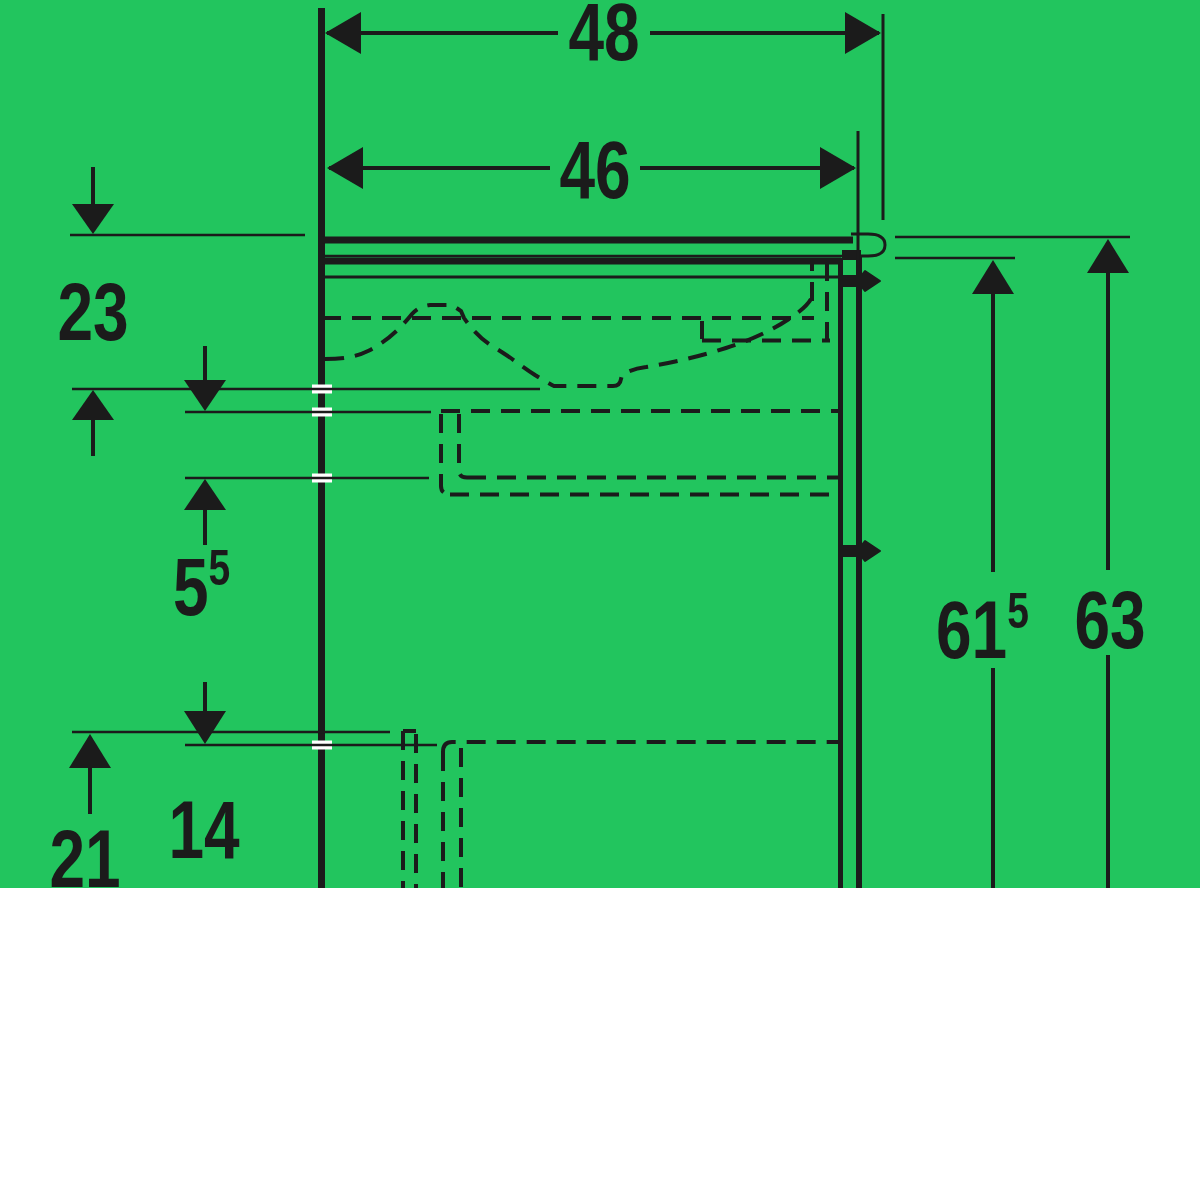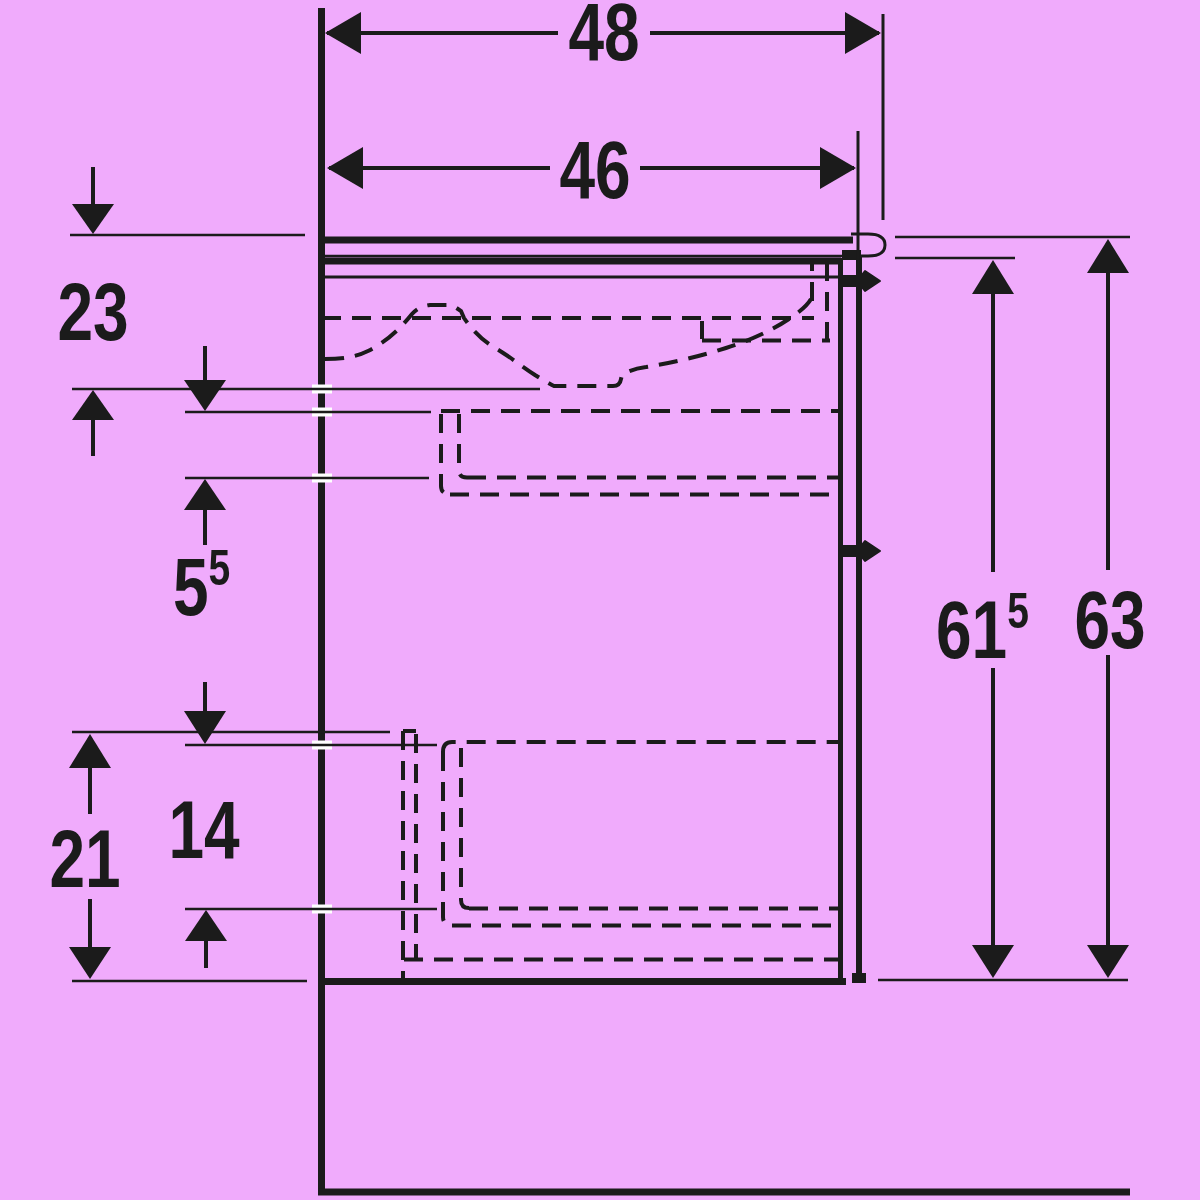--- a/index.html
+++ b/index.html
@@ -1,16 +1,16 @@
 <!DOCTYPE html>
 <html><head>
 <meta charset="utf-8">
 <style>
   html,body{margin:0;padding:0;background:#ffffff;}
-  .page{width:1200px;height:1200px;background:#f0abfc;position:relative;overflow:hidden;}
+  .page{width:1200px;height:888px;background:#22c55e;position:relative;overflow:hidden;}
   svg{display:block;}
   .dimtext{font-family:"Liberation Sans","DejaVu Sans",sans-serif;font-weight:bold;fill:#1b1b1b;font-size:82px;}
   .sup{font-size:50px;}
 </style>
 </head>
 <body>
 
 <div class="page">
 <svg width="1200" height="1200" viewBox="0 0 1200 1200">
 

